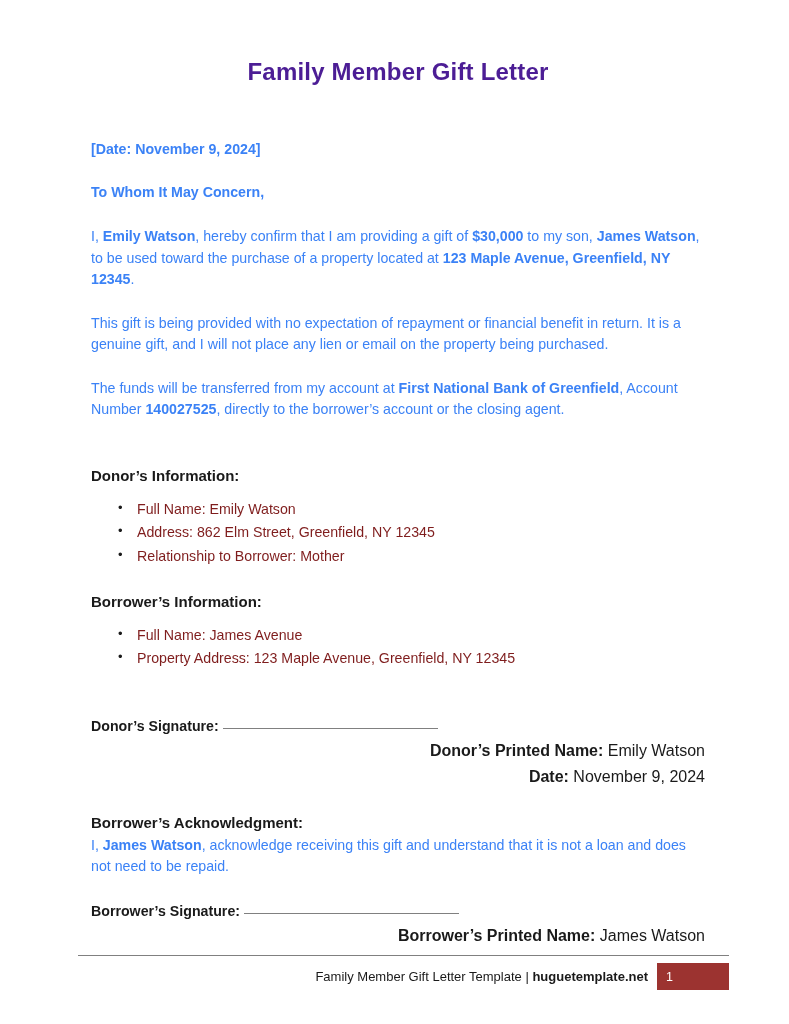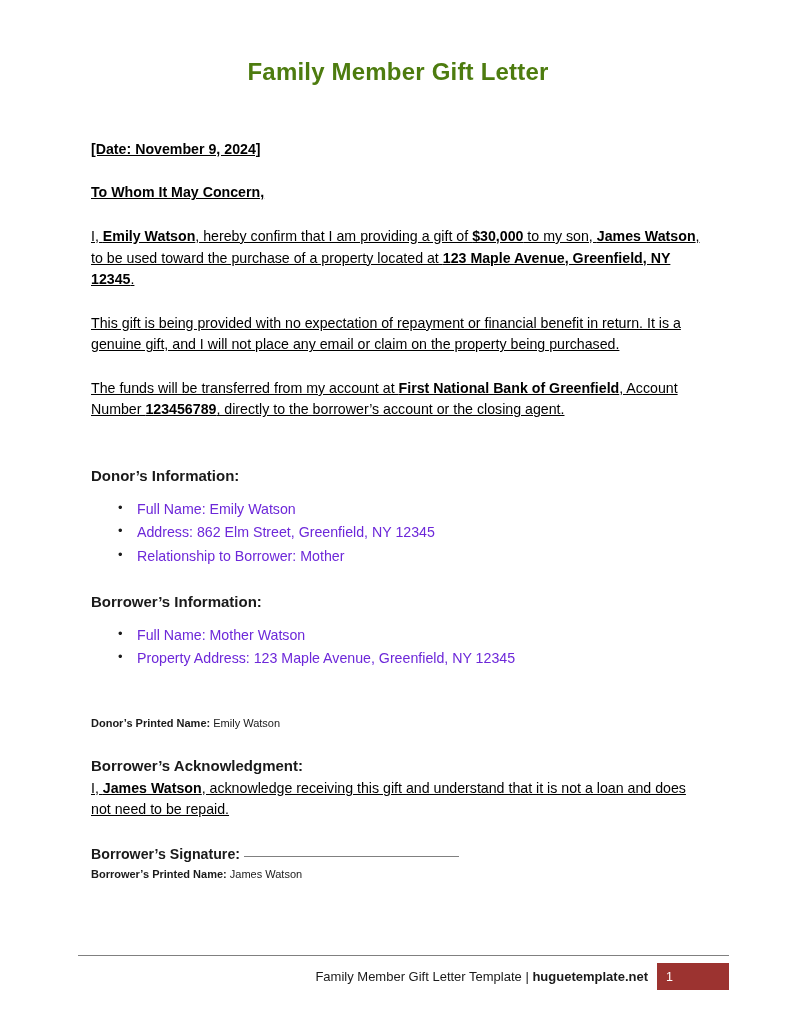--- a/index.html
+++ b/index.html
@@ -22,35 +22,34 @@
     padding: 0;
   }
   .content {
     position: absolute;
     left: 91px;
     right: 84px;
     top: 0;
   }
   .doc-title {
     text-align: center;
-    color: #4d7c0f;
+    color: #4c1d95;
     font-size: 24px;
     font-weight: bold;
     letter-spacing: 0.2px;
     margin-top: 58px;
     margin-bottom: 0;
     line-height: 1.2;
   }
   .para {
     font-size: 14.2px;
     line-height: 1.52;
     margin: 0;
-    color: #000000;
+    color: #3b82f6;
     text-align: left;
-    text-decoration: underline;
   }
   .b { font-weight: bold; }
   .gap-md { height: 22px; }
 
   .block-date { margin-top: 52px; }
 
   .heading {
     font-size: 15px;
     line-height: 1.5;
     font-weight: bold;
@@ -61,21 +60,21 @@
   ul.bullets {
     margin: 10px 0 0 0;
     padding: 0;
     list-style: none;
   }
   ul.bullets li {
     position: relative;
     padding-left: 46px;
     font-size: 14.2px;
     line-height: 1.68;
-    color: #6d28d9;
+    color: #7f1d1d;
   }
   ul.bullets li::before {
     content: "\2022";
     position: absolute;
     left: 27px;
     top: -1px;
     font-size: 13px;
     color: #1a1a1a;
   }
 
@@ -85,22 +84,23 @@
     white-space: nowrap;
   }
   .sig-rule {
     display: inline-block;
     width: 215px;
     border-bottom: 1.6px solid #808080;
     vertical-align: 2px;
     margin-left: 4px;
   }
   .kv {
-    font-size: 11px;
+    font-size: 16px;
     line-height: 1.62;
+    text-align: right;
   }
 
   .footer {
     position: absolute;
     left: 78px;
     right: 60px;
     bottom: 34px;
   }
   .footer-rule {
     border-top: 1.4px solid #808080;
@@ -153,26 +153,26 @@
     </p>
 
     <div class="gap-md"></div>
 
     <p class="para">
       <span>I, </span><span class="b">Emily Watson</span><span>, hereby confirm that I am providing a gift of </span><span class="b">$30,000</span><span> to my son, </span><span class="b">James Watson</span><span>, to be used toward the purchase of a property located at </span><span class="b">123 Maple Avenue, Greenfield, NY 12345</span><span>.</span>
     </p>
 
     <div class="gap-md"></div>
 
-    <p class="para">This gift is being provided with no expectation of repayment or financial benefit in return. It is a genuine gift, and I will not place any email or claim on the property being purchased.</p>
-
-    <div class="gap-md"></div>
-
-    <p class="para">
-      <span>The funds will be transferred from my account at </span><span class="b">First National Bank of Greenfield</span><span>, Account Number </span><span class="b">123456789</span><span>, directly to the borrower’s account or the closing agent.</span>
+    <p class="para">This gift is being provided with no expectation of repayment or financial benefit in return. It is a genuine gift, and I will not place any lien or email on the property being purchased.</p>
+
+    <div class="gap-md"></div>
+
+    <p class="para">
+      <span>The funds will be transferred from my account at </span><span class="b">First National Bank of Greenfield</span><span>, Account Number </span><span class="b">140027525</span><span>, directly to the borrower’s account or the closing agent.</span>
     </p>
 
     <div class="gap-md"></div>
 
 
     <div class="gap-md"></div>
 
     <p class="heading">
       <span>Donor’s Information</span><span class="colon">:</span>
     </p>
@@ -183,31 +183,37 @@
       <li>Relationship to Borrower: Mother</li>
     </ul>
 
     <div class="gap-md"></div>
 
     <p class="heading">
       <span>Borrower’s Information</span><span class="colon">:</span>
     </p>
 
     <ul class="bullets">
-      <li>Full Name: Mother Watson</li>
+      <li>Full Name: James Avenue</li>
       <li>Property Address: 123 Maple Avenue, Greenfield, NY 12345</li>
     </ul>
 
     <div class="gap-md"></div>
 
 
     <div class="gap-md"></div>
 
+    <div class="sig-line-row">
+      <span class="b">Donor’s Signature</span><span class="b">:</span><span class="sig-rule"></span>
+    </div>
     <div class="kv">
       <span class="b">Donor’s Printed Name</span><span class="b">:</span><span> Emily Watson</span>
+    </div>
+    <div class="kv">
+      <span class="b">Date</span><span class="b">:</span><span> November 9, 2024</span>
     </div>
 
     <div class="gap-md"></div>
 
     <p class="heading">
       <span>Borrower’s Acknowledgment</span><span class="colon">:</span>
     </p>
     <p class="para">
       <span>I, </span><span class="b">James Watson</span><span>, acknowledge receiving this gift and understand that it is not a loan and does not need to be repaid.</span>
     </p>

